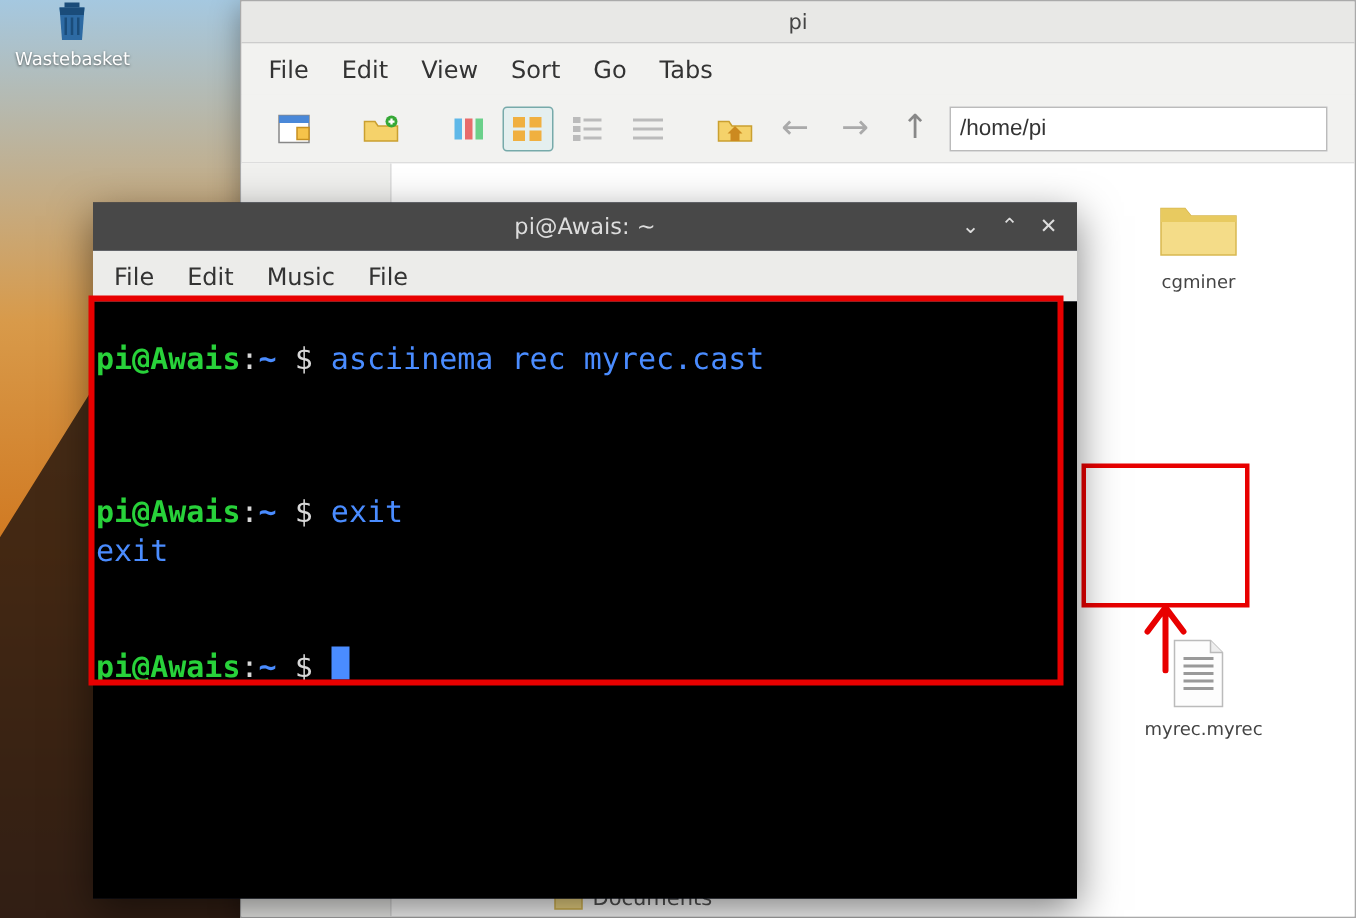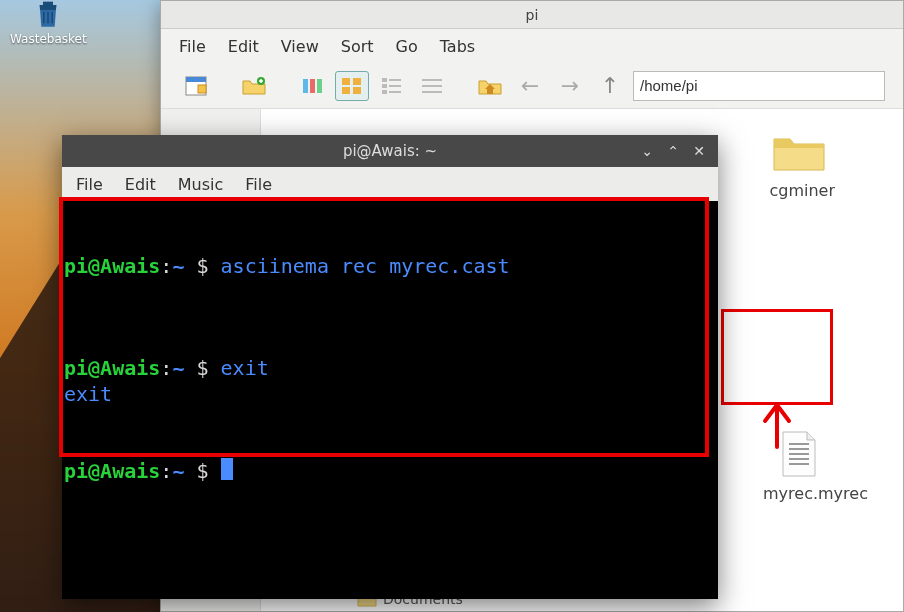--- a/index.html
+++ b/index.html
@@ -36,45 +36,45 @@
   .tb-btn.sel { border-color: #7aa; background: #e4efef; }
   .tb-sep { width: 12px; }
   .path-input { flex: 1; height: 30px; border: 1px solid #bbb; background: #fff;
     padding: 0 6px; font-size: 15px; color: #333; }
 
   .fm-body { position: relative; height: calc(100% - 28px - 34px - 46px);
     background: #fff; display: flex; }
   .fm-sidebar { width: 100px; background: #f0f0ee; border-right: 1px solid #ddd; }
   .fm-content { flex: 1; padding: 18px 14px; display: flex; flex-wrap: wrap;
     align-content: flex-start; gap: 18px 28px; }
-  .fitem { width: 72px; text-align: right; font-size: 16px; color: #444; }
+  .fitem { width: 72px; text-align: center; font-size: 12px; color: #444; }
   .fitem .icon-wrap { width: 60px; height: 48px; margin: 0 auto 6px;
     display: flex; align-items: center; justify-content: center; }
   .fitem .icon-label { white-space: nowrap; overflow: hidden; text-overflow: ellipsis; }
 
   
   .file-highlight-box { position: absolute; border: 3px solid #e80000; }
   .arrow-up { position: absolute; }
 
   
-  .fm-bottom-item { position: absolute; left: 196px; bottom: 0px; height: 24px;
+  .fm-bottom-item { position: absolute; left: 208px; bottom: 0px; height: 24px;
     display: flex; align-items: center; gap: 6px; color: #555; font-size: 14px; }
   .fm-bottom-item .mini-folder { width: 20px; height: 16px; }
 
   
   .term-window { position: absolute; left: 62px; top: 135px; width: 656px; height: 464px;
     background: #0f172a; box-shadow: 0 8px 26px rgba(0,0,0,.5); display: flex; flex-direction: column; }
   .term-titlebar { height: 32px; background: #484848; color: #ddd; display: flex;
     align-items: center; justify-content: center; position: relative; font-size: 15px; }
   .term-controls { position: absolute; right: 8px; top: 0; height: 100%; display: flex;
     align-items: center; gap: 4px; }
   .term-controls .ctl { color: #ddd; font-size: 14px; width: 22px; text-align: center; cursor: default; }
   .term-menubar { height: 34px; background: #ececea; display: flex; align-items: center;
     gap: 22px; padding: 0 14px; color: #333; font-size: 16px; }
-  .term-body { flex: 1; background: #000; padding: 27px 8px 8px 2px;
+  .term-body { flex: 1; background: #000; padding: 0 8px 8px 2px;
     font-family: "DejaVu Sans Mono","Courier New",monospace; font-size: 20px;
     line-height: 1.28; color: #ccc; white-space: pre; position: relative; }
   .pr-user { color: #28d23a; font-weight: bold; }
   .pr-path { color: #4a8cff; font-weight: bold; }
   .pr-dollar { color: #d8d8d8; }
   .cmd { color: #4a8cff; }
   .out { color: #4a8cff; }
   .cursor { display: inline-block; width: 12px; height: 22px; background: #4a8cff;
     vertical-align: -2px; }
   .term-highlight-box { position: absolute; left: -3px; top: -4px; width: 650px; height: 260px;

